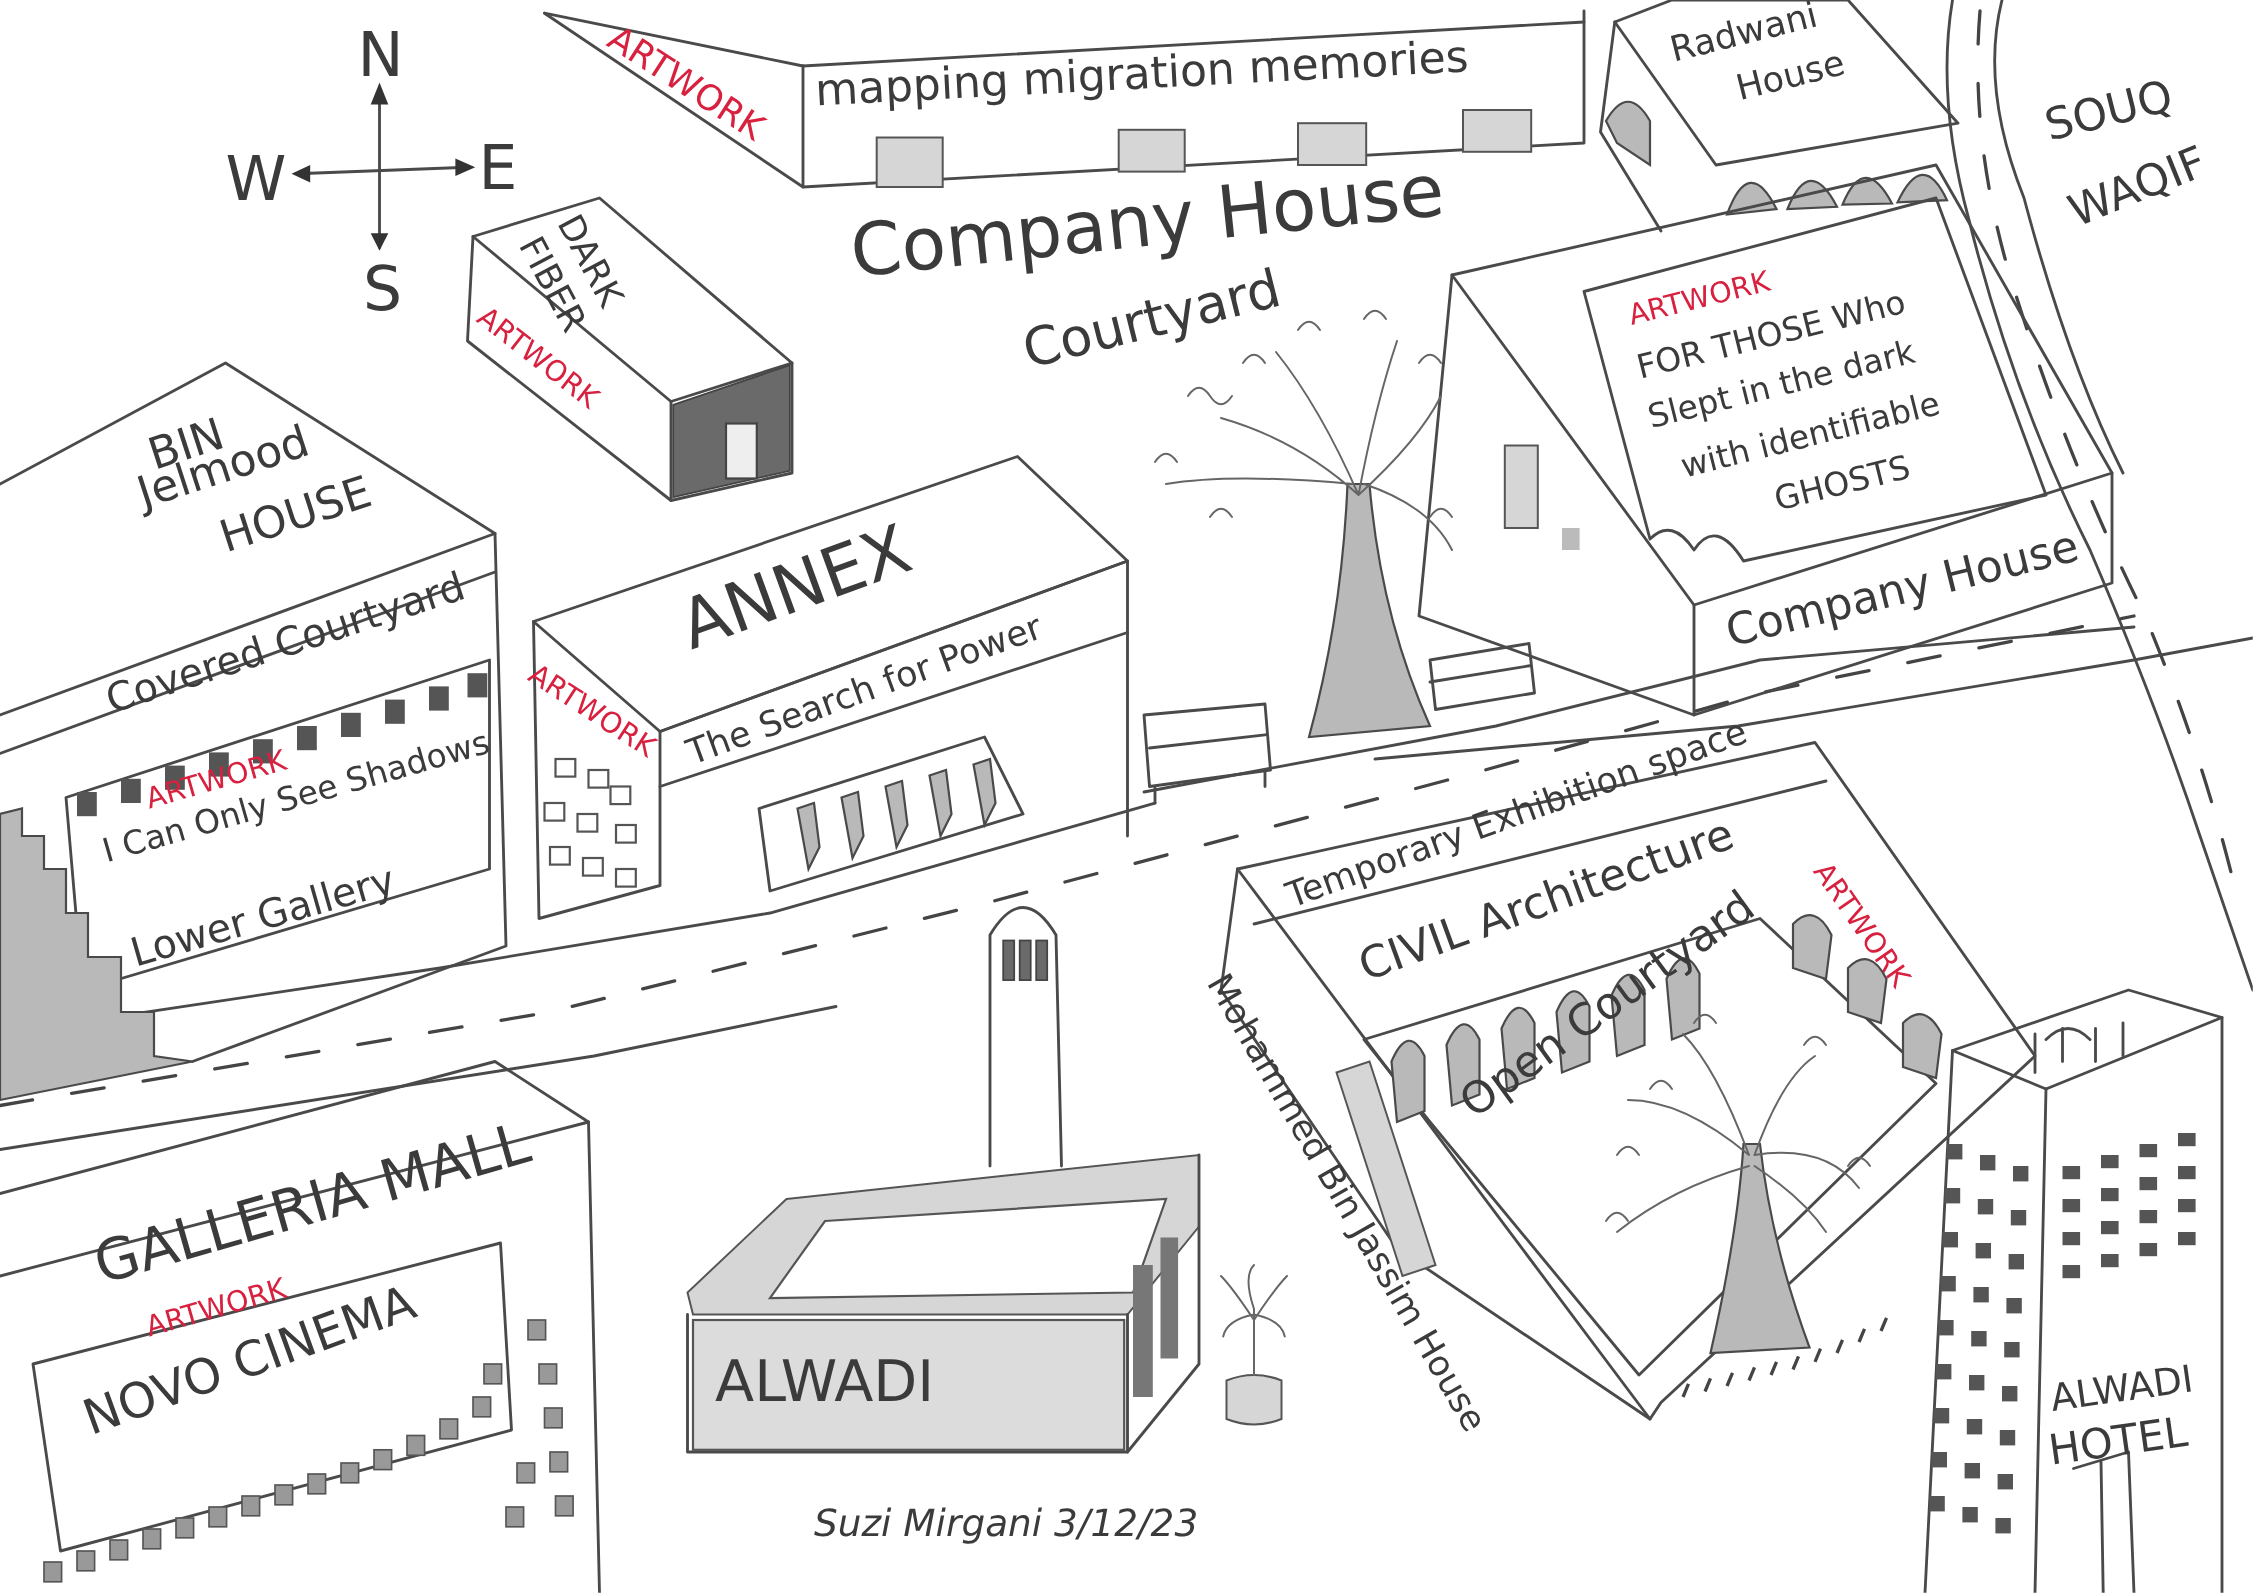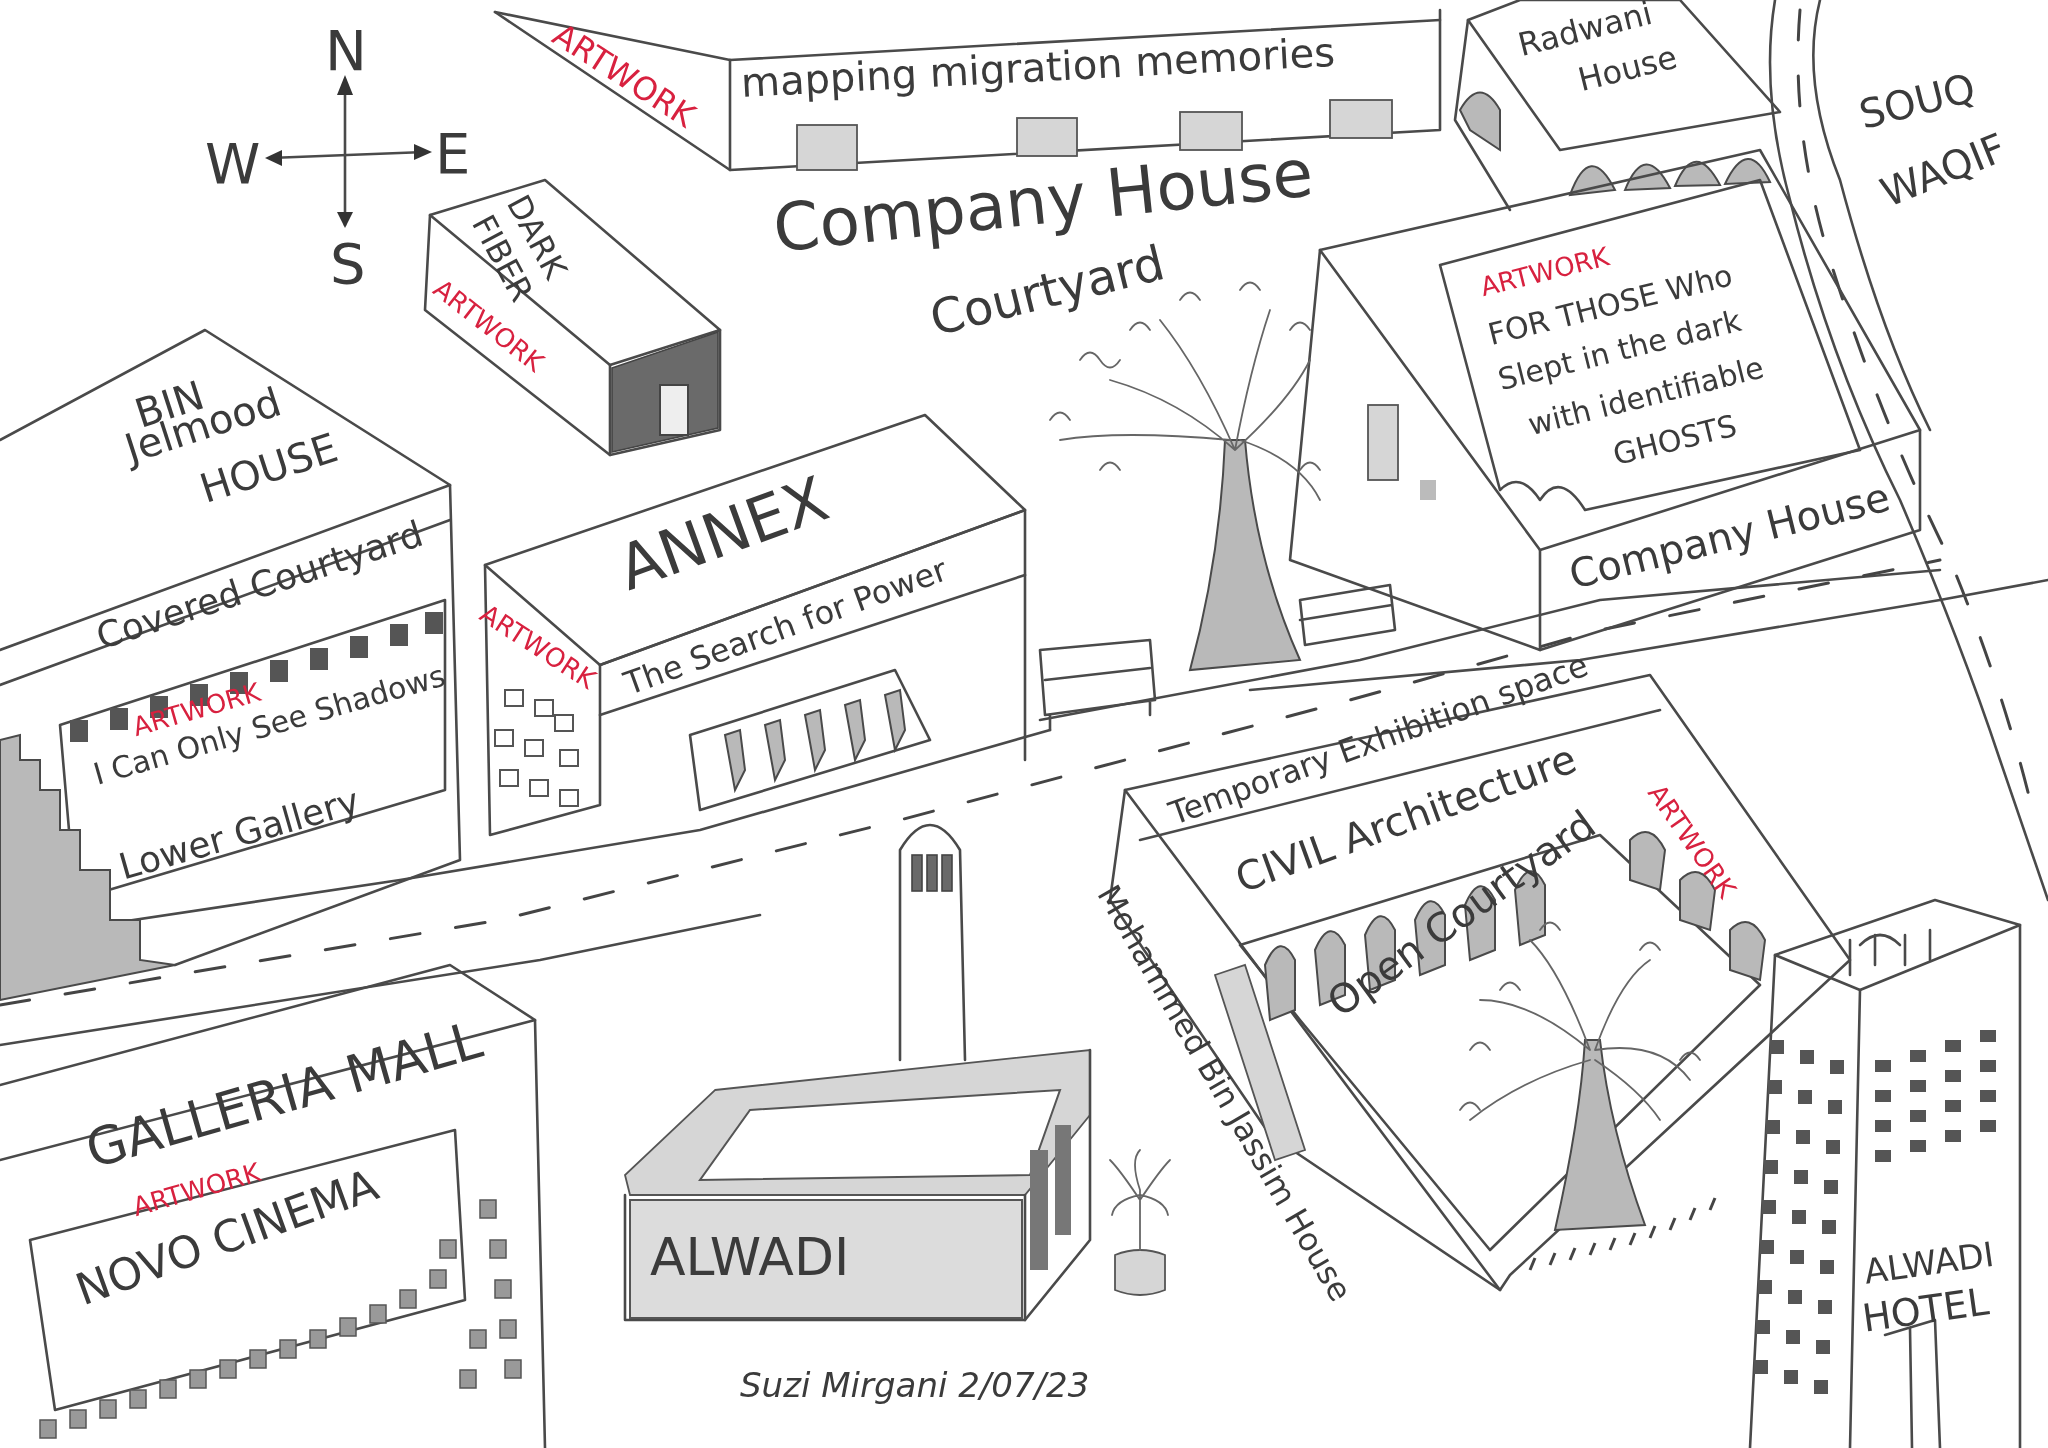--- a/index.html
+++ b/index.html
@@ -324,13 +324,13 @@
 
 <div class="lbl big" style="left:80px;top:1125px;transform:rotate(-16deg);font-size:52px;">GALLERIA MALL</div>
 <div class="lbl xs red" style="left:130px;top:1195px;transform:rotate(-16deg);">ARTWORK</div>
 <div class="lbl med" style="left:70px;top:1270px;transform:rotate(-20deg);font-size:44px;">NOVO CINEMA</div>
 
 <div class="lbl big" style="left:650px;top:1230px;font-size:52px;">ALWADI</div>
 
 <div class="lbl sm" style="left:1862px;top:1255px;transform:rotate(-8deg);font-size:34px;">ALWADI</div>
 <div class="lbl sm" style="left:1860px;top:1300px;transform:rotate(-8deg);font-size:38px;">HOTEL</div>
 
-<div class="lbl sm" style="left:740px;top:1368px;font-size:34px;font-style:italic;">Suzi Mirgani 2/07/23</div>
+<div class="lbl sm" style="left:740px;top:1368px;font-size:34px;font-style:italic;">Suzi Mirgani 3/12/23</div>
 
 </body></html>

